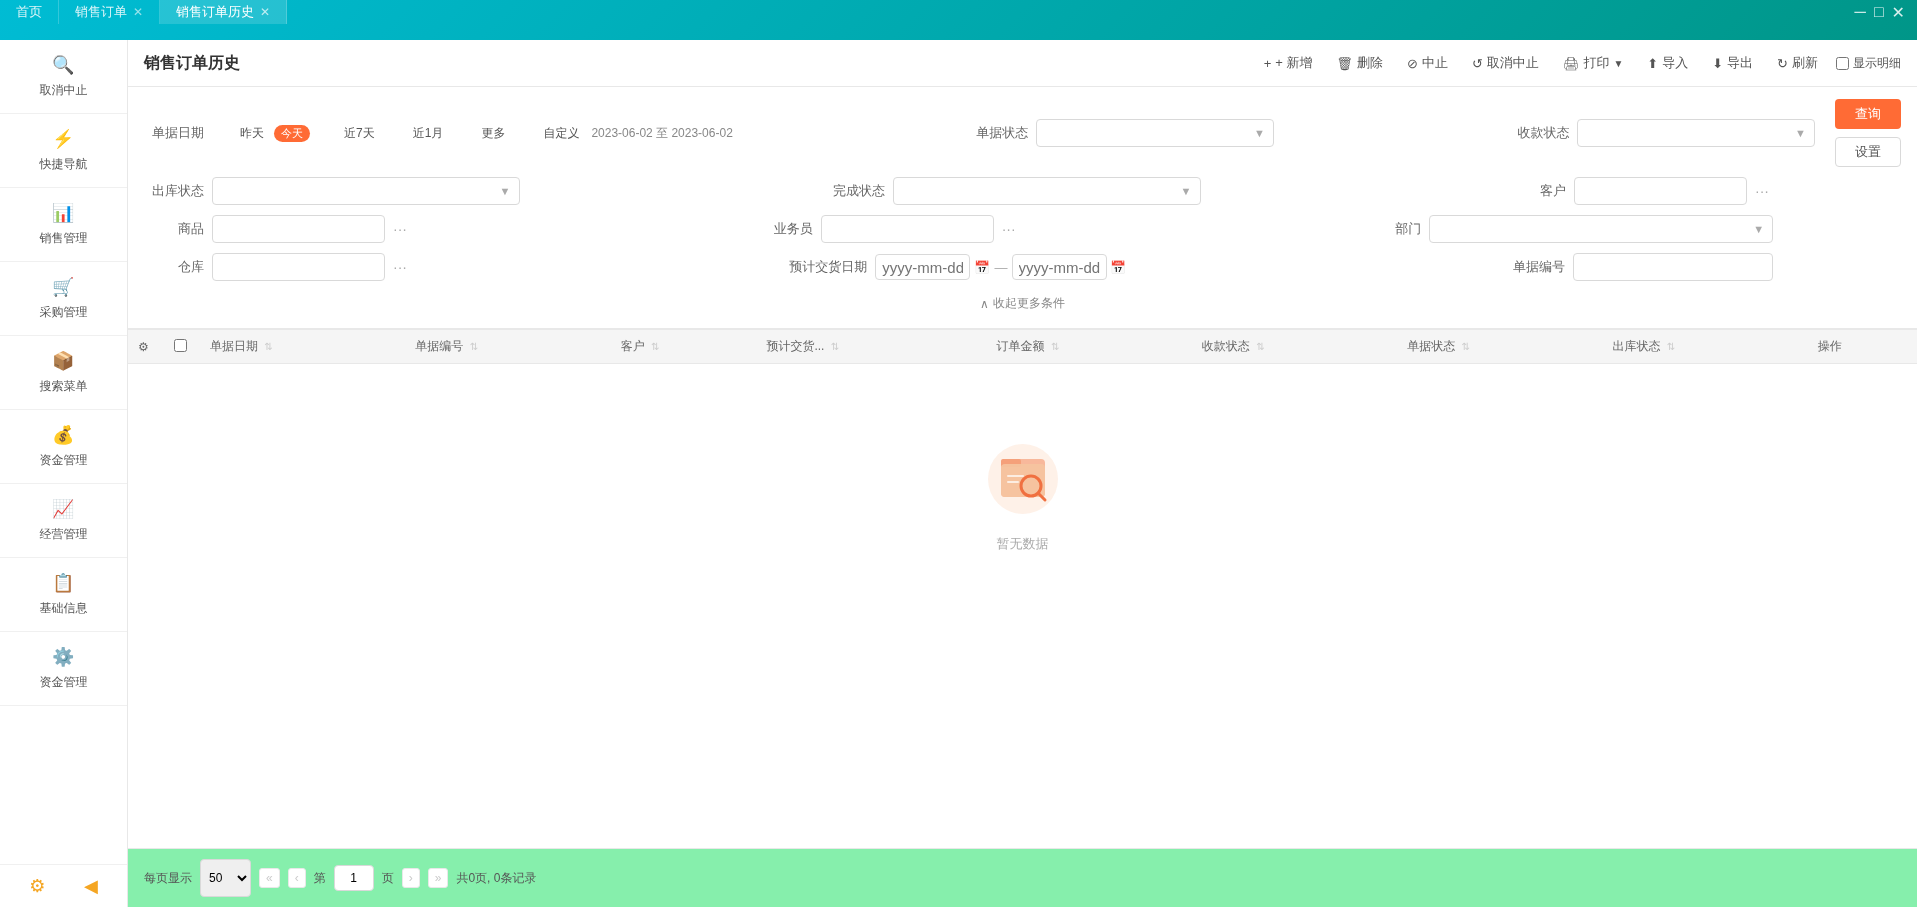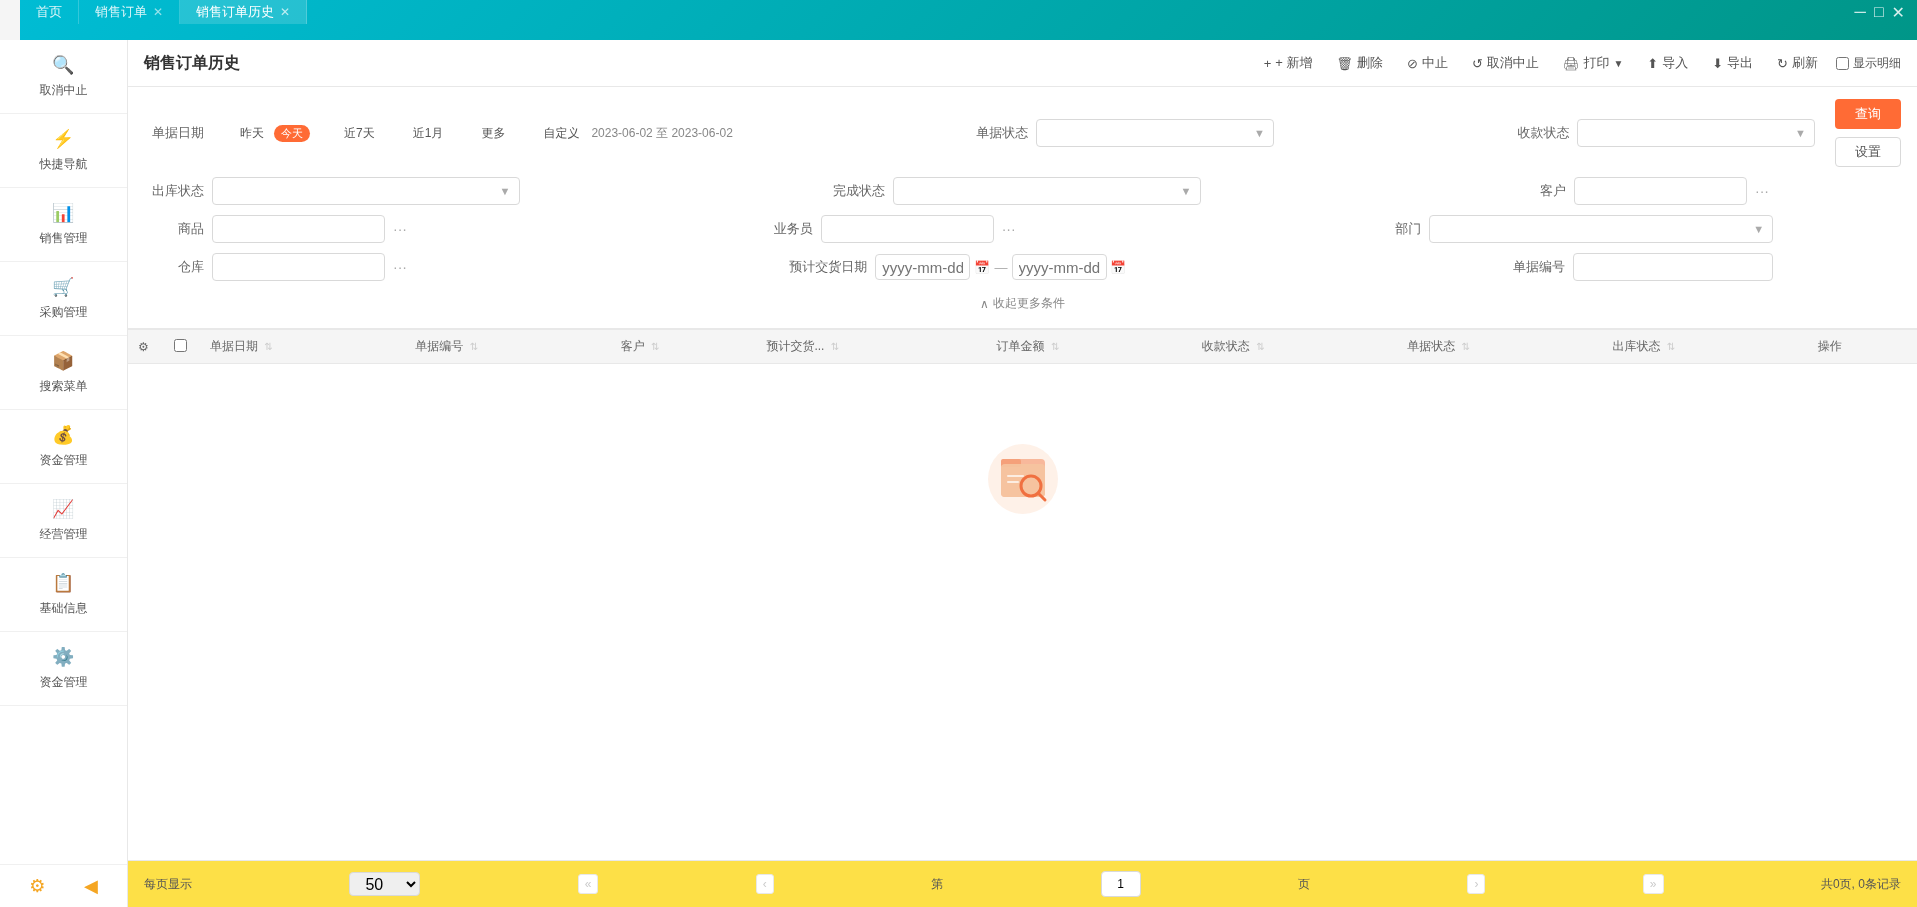--- a/index.html
+++ b/index.html
@@ -1,19 +1,19 @@
 <!DOCTYPE html>
 <html><head>
   <meta charset="utf-8">
   <style>
     * { box-sizing: border-box; margin: 0; padding: 0; }
     body { font-family: "Microsoft YaHei", "PingFang SC", sans-serif; font-size: 13px; background: #f5f5f5; color: #333; display: flex; flex-direction: column; height: 100vh; overflow: hidden; }
 
     
-    .top-bar { height: 40px; background: linear-gradient(135deg, #00bcd4, #009688); display: flex; align-items: center; padding: 0 0 16px 0; flex-shrink: 0; margin-left: 20px; }
+    .top-bar { height: 40px; background: linear-gradient(135deg, #00bcd4, #009688); display: flex; align-items: center; padding: 0 0 16px 0; flex-shrink: 0; }
     .tab-item { display: flex; align-items: center; height: 100%; padding: 0 16px; font-size: 13px; color: rgba(255,255,255,0.85); cursor: pointer; border-right: 1px solid rgba(255,255,255,0.2); gap: 6px; }
     .tab-item.active { background: rgba(255,255,255,0.15); color: #fff; }
     .tab-item .close-icon { font-size: 12px; opacity: 0.7; }
     .top-bar-right { margin-left: auto; display: flex; align-items: center; padding-right: 12px; gap: 8px; }
     .top-bar-btn { color: rgba(255,255,255,0.85); background: none; border: none; cursor: pointer; font-size: 16px; }
 
     
     .main-layout { display: flex; flex: 1; overflow: hidden; }
 
     
@@ -56,22 +56,22 @@
     .table-area { flex: 1; overflow-y: auto; background: #fff; margin: 0; }
     .data-table { width: 100%; border-collapse: collapse; }
     .data-table th { background: #f5f5f5; border-bottom: 1px solid #e8e8e8; border-top: 1px solid #e8e8e8; padding: 8px 10px; text-align: left; font-size: 12px; color: #666; white-space: nowrap; font-weight: normal; }
     .data-table th .sort-icon { color: #ccc; font-size: 10px; margin-left: 3px; }
     .data-table td { padding: 8px 10px; border-bottom: 1px solid #f0f0f0; font-size: 12px; color: #333; }
     .col-settings { width: 36px; text-align: center; }
     .col-checkbox { width: 36px; text-align: center; }
     .col-action { text-align: right; }
 
     
-    .pagination { display: flex; align-items: center; justify-content: space-between; padding: 10px 16px; background: #fde047; border-top: 1px solid #e8e8e8; flex-shrink: 0; gap: 8px; font-size: 12px; color: #555; }
-    .page-size-select { border: 1px solid #d9d9d9; border-radius: 4px; padding: 2px 11px; font-size: 16px; height: 24px; outline: none; cursor: pointer; }
+    .pagination { display: flex; align-items: center; justify-content: flex-start; padding: 10px 16px; background: #86efac; border-top: 1px solid #e8e8e8; flex-shrink: 0; gap: 8px; font-size: 12px; color: #555; }
+    .page-size-select { border: 1px solid #d9d9d9; border-radius: 4px; padding: 2px 4px; font-size: 12px; height: 38px; outline: none; cursor: pointer; }
     .page-input { border: 1px solid #d9d9d9; border-radius: 4px; padding: 2px 6px; font-size: 12px; height: 26px; width: 40px; text-align: center; outline: none; }
     .page-btn { cursor: pointer; color: #555; padding: 2px 6px; border: 1px solid #d9d9d9; border-radius: 3px; background: #fff; font-size: 12px; }
     .page-btn.disabled { color: #ccc; cursor: not-allowed; border-color: #e8e8e8; }
 
     
     .empty-svg-wrapper { text-align: center; padding: 60px 0 20px; }
   </style>
 </head>
 <body>
 
@@ -365,20 +365,21 @@
                   <rect x="28" y="35" width="44" height="38" rx="4" fill="#f5a07a" opacity="0.7"></rect>
                   <rect x="28" y="35" width="20" height="8" rx="2" fill="#f5a07a"></rect>
                   <rect x="28" y="40" width="44" height="33" rx="4" fill="#f5c4a0" opacity="0.9"></rect>
 
                   <circle cx="58" cy="62" r="10" fill="none" stroke="#f07040" stroke-width="3"></circle>
                   <line x1="65" y1="69" x2="72" y2="76" stroke="#f07040" stroke-width="3" stroke-linecap="round"></line>
 
                   <line x1="35" y1="52" x2="50" y2="52" stroke="#fff" stroke-width="2" stroke-linecap="round" opacity="0.7"></line>
                   <line x1="35" y1="58" x2="45" y2="58" stroke="#fff" stroke-width="2" stroke-linecap="round" opacity="0.7"></line>
                 </svg>
+                <div style="color:#aaa;font-size:13px;margin-top:8px;">暂无数据</div>
               </div>
             </td>
           </tr>
         </tbody>
       </table>
     </div>
 
     <div class="pagination">
       <span>每页显示</span>
       <select class="page-size-select">

